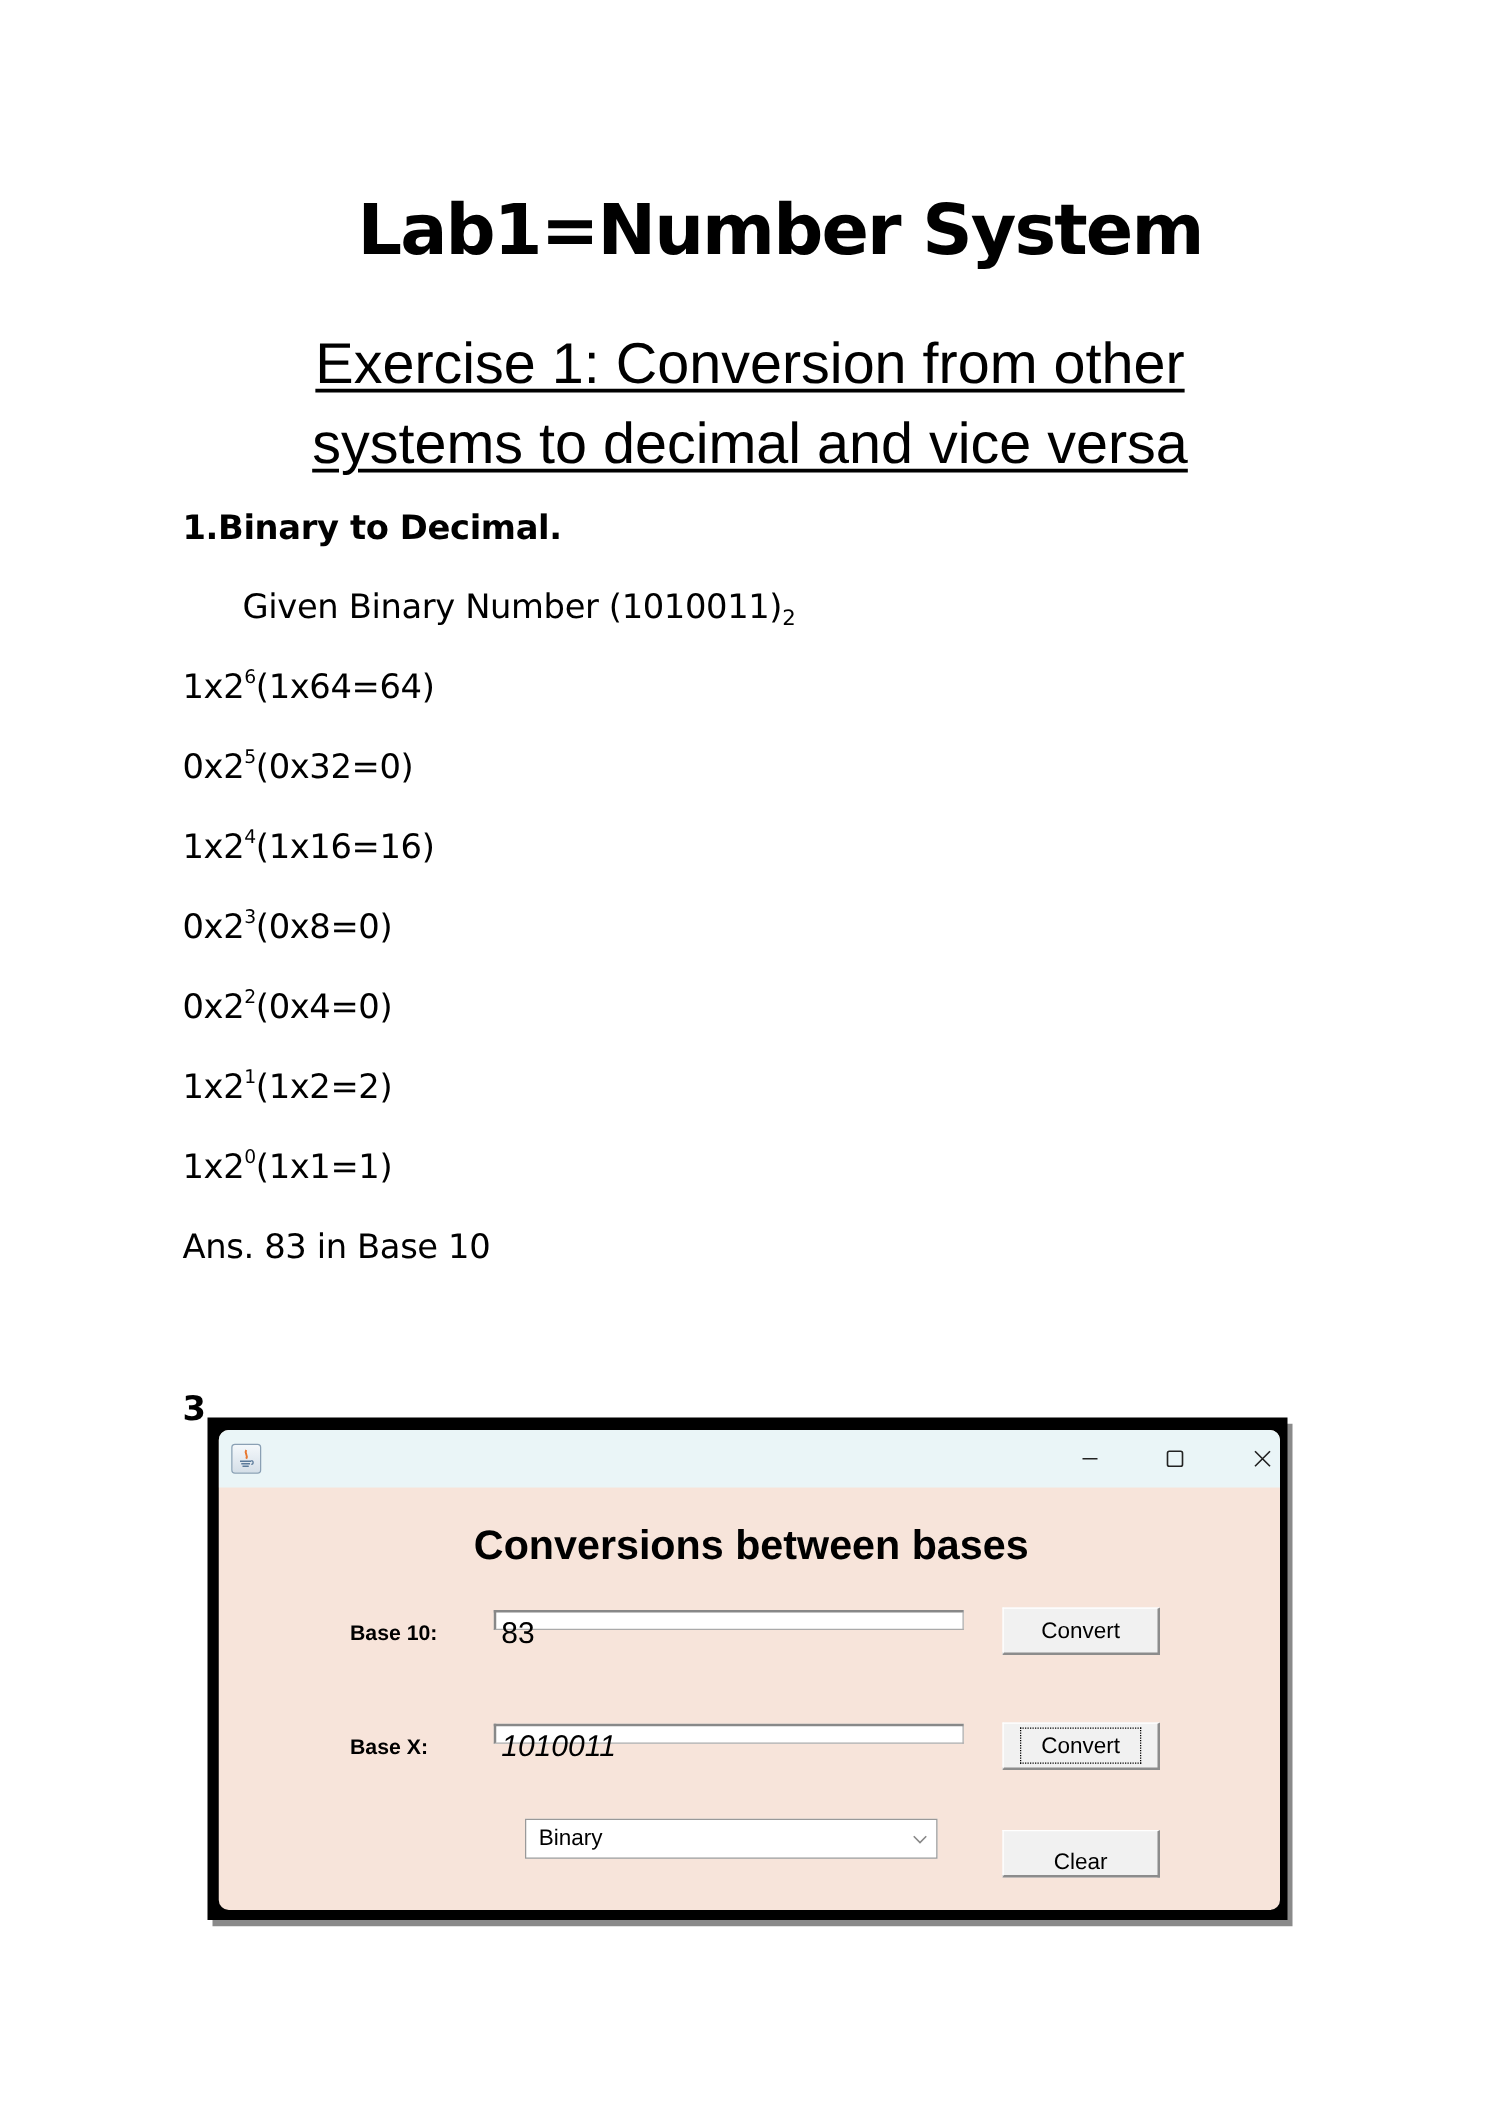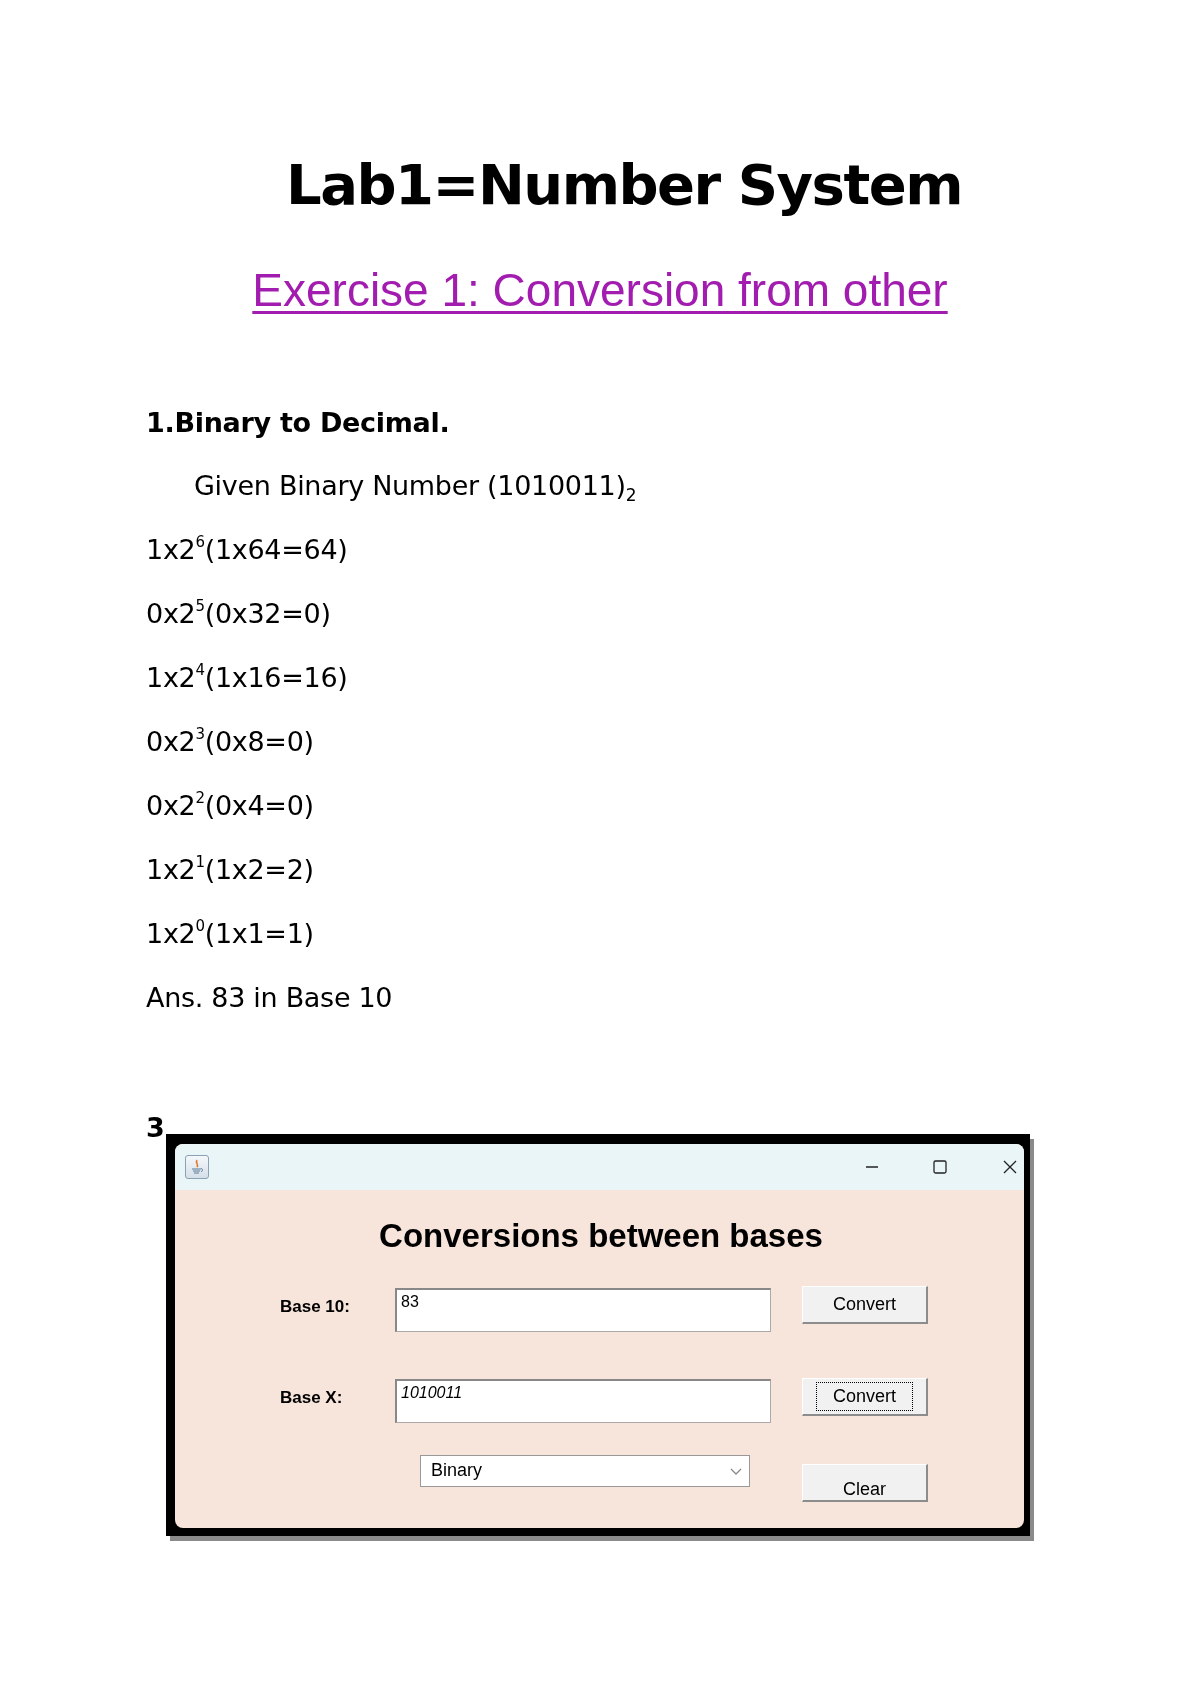--- a/index.html
+++ b/index.html
@@ -6,21 +6,21 @@
   body { width: 1200px; height: 1698px; position: relative; overflow: hidden; font-family: "DejaVu Sans", sans-serif; color: #000; }
 
   .page-title {
     position: absolute; left: 0; width: 1200px; top: 150px;
     text-align: center; font-family: "DejaVu Sans", sans-serif; font-weight: bold;
     font-size: 56px; letter-spacing: -1.5px; line-height: 70px; padding-left: 24px;
   }
   .exercise-heading {
     position: absolute; left: 0; width: 1200px; top: 258px;
     text-align: center; font-family: "Liberation Sans", sans-serif;
-    font-size: 46px; line-height: 64px; color: #a21caf; text-decoration: underline;
+    font-size: 46px; line-height: 64px; color: #000000; text-decoration: underline;
     text-decoration-thickness: 3px; text-underline-offset: 5px;
   }
   .doc-line {
     position: absolute; left: 146px; font-family: "DejaVu Sans", sans-serif;
     font-size: 27px; line-height: 36px; letter-spacing: -0.3px; white-space: nowrap; text-align: center;
   }
   .doc-line.bold { font-weight: bold; }
   sup { font-size: 15px; vertical-align: 12px; line-height: 0; }
   sub { font-size: 17px; vertical-align: -6px; line-height: 0; }
 
@@ -39,42 +39,43 @@
     border: 1px solid #8aa0b4; border-radius: 3px; background: linear-gradient(#f4f8fb,#d5dfe8);
     display: flex; align-items: center; justify-content: center;
   }
   .wctl { position: absolute; top: 8px; width: 40px; height: 30px; display: flex; align-items: center; justify-content: center; }
   .form-title {
     position: absolute; left: 0; width: 780px; top: 72px; text-align: center;
     font-family: "Liberation Sans", sans-serif; font-weight: bold; font-size: 33px; line-height: 40px;
   }
   .lbl { position: absolute; font-family: "Liberation Sans", sans-serif; font-weight: bold; font-size: 17px; }
   .tf {
-    position: absolute; height: 44px; background: #fff; box-sizing: border-box;
+    position: absolute; height: 16px; background: #fff; box-sizing: border-box;
     border: 1px solid #aaa; border-top: 2px solid #888; border-left: 2px solid #888;
-    font-family: "Liberation Sans", sans-serif; font-size: 16px; padding: 3px 4px; color: #000;
+    font-family: "Liberation Sans", sans-serif; font-size: 24px; padding: 3px 4px; color: #000;
   }
   .btn {
     position: absolute; width: 126px; height: 38px; box-sizing: border-box;
     background: #f1f1f1; border: 1px solid #fff; border-right: 2px solid #8c8c8c; border-bottom: 2px solid #8c8c8c;
     font-family: "Liberation Sans", sans-serif; font-size: 18px; display: flex; align-items: center; justify-content: center;
   }
   .btn.focused .btn-text { outline: 1px dotted #000; outline-offset: 0; padding: 3px 16px; }
   .combo {
     position: absolute; height: 32px; background: #fff; box-sizing: border-box; border: 1px solid #999;
     font-family: "Liberation Sans", sans-serif; font-size: 18px; padding: 4px 10px;
   }
 </style>
 </head>
 <body>
 
 <div class="page-title">Lab1=Number System</div>
 
 <div class="exercise-heading">
   <div>Exercise 1: Conversion from other</div>
+  <div>systems to decimal and vice versa</div>
 </div>
 
 <div class="doc-line bold" style="top:405px;">1.Binary to Decimal.</div>
 
 <div class="doc-line" style="top:468px;margin-left:48px;">
   <span>Given Binary Number (1010011)</span><sub>2</sub>
 </div>
 
 <div class="doc-line" style="top:532px;"><span>1x2</span><sup>6</sup><span>(1x64=64)</span></div>
 <div class="doc-line" style="top:596px;"><span>0x2</span><sup>5</sup><span>(0x32=0)</span></div>

